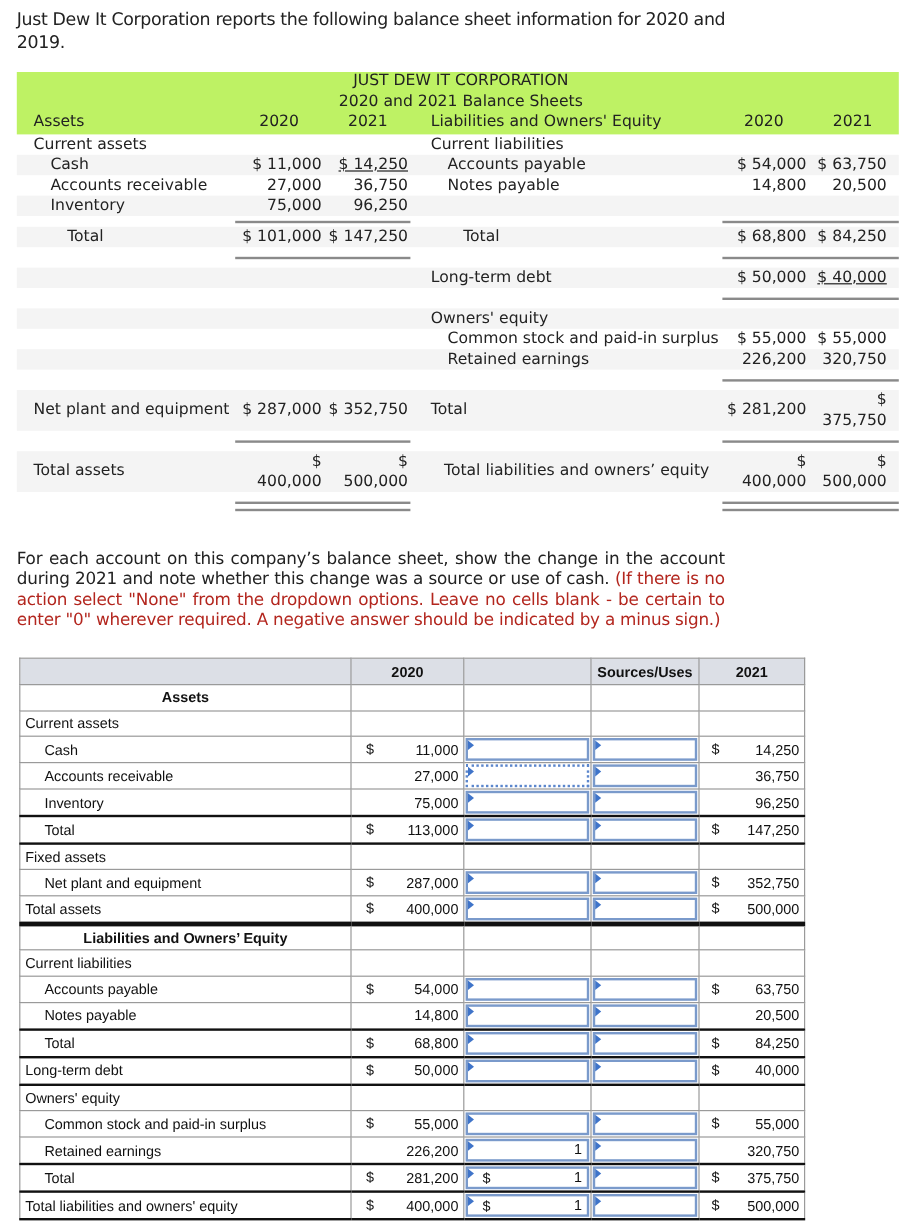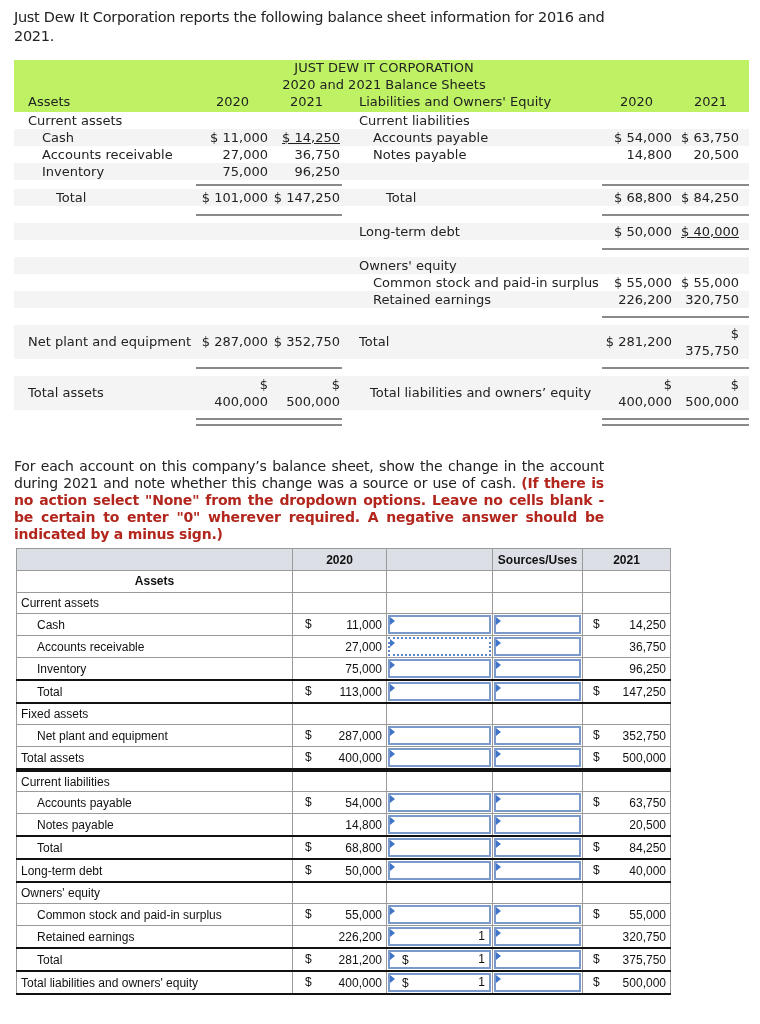--- a/index.html
+++ b/index.html
@@ -27,21 +27,21 @@
   .abs { position: absolute; white-space: nowrap; }
   .r { text-align: right; }
   .c { text-align: center; }
   .rule { position: absolute; height: 2px; background: #8a8a8a; }
   
   .question {
     position: absolute; left: 14px; top: 458px; width: 590px;
     font-size: 14px; line-height: 17px; text-align: justify;
     font-family: "DejaVu Sans", sans-serif; letter-spacing: -0.2px; color: #222;
   }
-  .question .red { color: #b3261e; font-weight: bold; }
+  .question .red { color: #b3261e; font-weight: normal; }
   
   table.ans {
     position: absolute; left: 16px; top: 548px;
     border-collapse: collapse; font-size: 12px; color: #111;
     font-family: "Liberation Sans", sans-serif;
   }
   table.ans td, table.ans th {
     border: 1px solid #9a9a9a; height: 21.6px; padding: 0 4px; white-space: nowrap;
   }
   table.ans th { background: #dcdfe6; font-weight: bold; height: 22px; }
@@ -66,21 +66,21 @@
     border-top: 4px solid transparent; border-bottom: 4px solid transparent;
     border-left: 5px solid #3f74c9;
   }
   .box .bd { position: absolute; left: 12px; top: 1px; }
   tr.thick td { border-bottom: 2px solid #111; }
   tr.thick4 td { border-bottom: 4px solid #111; }
 </style>
 </head>
 <body>
 
-<div class="intro">Just Dew It Corporation reports the following balance sheet information for 2016 and 2021.</div>
+<div class="intro">Just Dew It Corporation reports the following balance sheet information for 2020 and 2019.</div>
 
 <div class="bs">
   <div class="bs-head">
     <div class="abs c" style="left:250px;width:240px;top:0;">JUST DEW IT CORPORATION</div>
     <div class="abs c" style="left:250px;width:240px;top:17px;">2020 and 2021 Balance Sheets</div>
     <div class="abs" style="left:14px;top:34px;">Assets</div>
     <div class="abs" style="left:202px;top:34px;">2020</div>
     <div class="abs" style="left:276px;top:34px;">2021</div>
     <div class="abs" style="left:345px;top:34px;">Liabilities and Owners' Equity</div>
     <div class="abs" style="left:606px;top:34px;">2020</div>
@@ -317,20 +317,27 @@
         </td>
         <td class="sel">
           <div class="box"><span class="tri"></span><span></span></div>
         </td>
         <td class="v21">
           <span class="dl">$</span>
           <span class="vv">500,000</span>
         </td>
       </tr>
       <tr>
+        <td class="lbl ctr">Liabilities and Owners’ Equity</td>
+        <td></td>
+        <td></td>
+        <td></td>
+        <td></td>
+      </tr>
+      <tr>
         <td class="lbl">Current liabilities</td>
         <td></td>
         <td></td>
         <td></td>
         <td></td>
       </tr>
       <tr>
         <td class="lbl i1">Accounts payable</td>
         <td class="val">
           <span class="dl">$</span>

